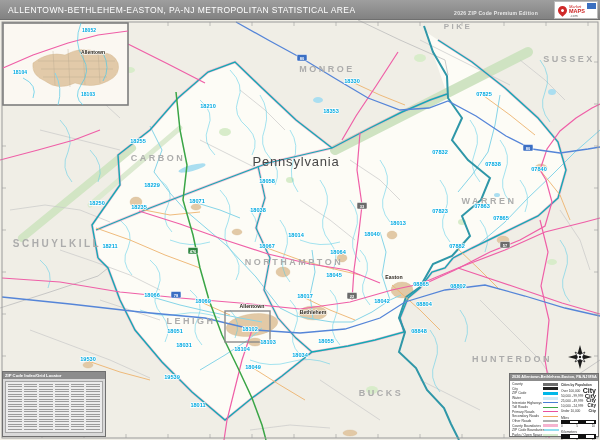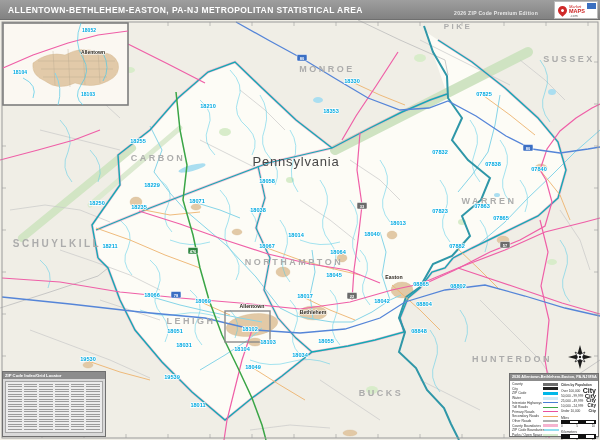--- a/index.html
+++ b/index.html
@@ -2,21 +2,21 @@
 <html><head>
 <meta charset="utf-8">
 <style>
   html,body{margin:0;padding:0;background:#fff;}
   #stage{position:relative;width:600px;height:440px;overflow:hidden;
          font-family:"Liberation Sans",sans-serif;background:#f0eee6;}
 
   
   #header{position:absolute;left:0;top:0;width:600px;height:20px;
           background:linear-gradient(#9e9e9e,#828282);border-bottom:1px solid #6f6f6f;box-sizing:border-box;}
-  #header .title{position:absolute;left:8px;top:5px;color:#fff;font-size:8.5px;font-weight:bold;letter-spacing:.4px;white-space:nowrap;}
+  #header .title{position:absolute;left:8px;top:5px;color:#fff;font-size:8.5px;font-weight:normal;letter-spacing:.4px;white-space:nowrap;}
   #header .edition{position:absolute;right:62px;bottom:3px;color:#e9e9e9;font-size:5px;font-weight:bold;letter-spacing:.3px;}
   #logo{position:absolute;right:2px;top:1px;width:44px;height:18px;background:#fff;border:1px solid #bbb;box-sizing:border-box;}
   #logo .pin{position:absolute;left:3px;top:4px;width:9px;height:9px;border-radius:50% 50% 50% 0;background:#cf2a2a;transform:rotate(-45deg);}
   #logo .pin::after{content:"";position:absolute;left:3px;top:3px;width:3px;height:3px;border-radius:50%;background:#fff;}
   #logo .l1{position:absolute;left:14px;top:2px;font-size:4px;color:#cc2222;font-style:italic;}
   #logo .l2{position:absolute;left:14px;top:6px;font-size:5.5px;font-weight:bold;color:#cc2222;}
   #logo .l3{position:absolute;left:15px;top:12px;font-size:3.5px;color:#666;}
   #logo .badge{position:absolute;right:1px;top:1px;width:9px;height:6px;background:#3a6fc0;}
 
   

